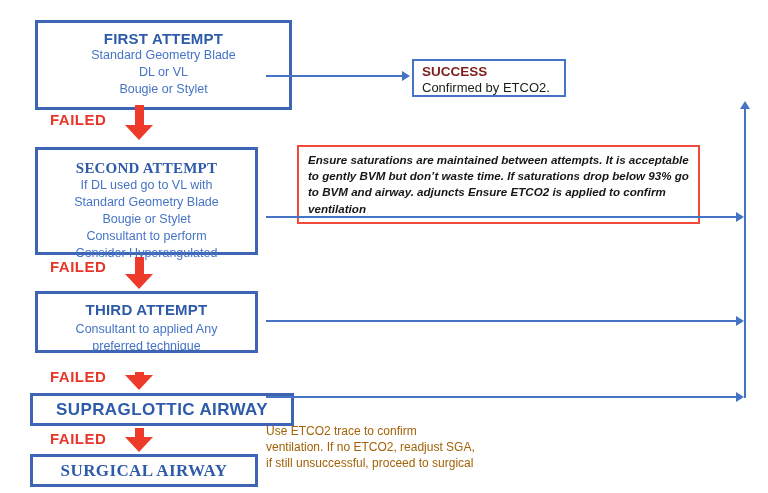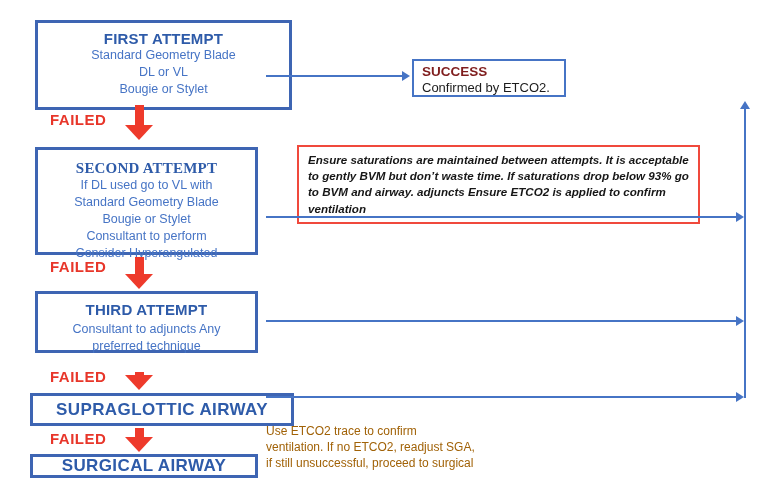--- a/index.html
+++ b/index.html
@@ -106,21 +106,21 @@
   <div class="h-head" style="left:736px;top:212px;"></div>
 
   <div class="failed" style="left:50px;top:258px;">FAILED</div>
   <div class="red-arrow" style="left:125px;top:257px;">
     <span class="shaft" style="height:17px;"></span>
     <span class="head"></span>
   </div>
 
   <div class="fbox" style="left:35px;top:291px;width:223px;height:62px;">
     <div class="box-title">THIRD ATTEMPT</div>
-    <div class="box-line" style="margin-top:3px;">Consultant to adjuncts Any</div>
+    <div class="box-line" style="margin-top:3px;">Consultant to applied Any</div>
     <div class="box-line">preferred technique</div>
   </div>
 
   <div class="h-line" style="left:266px;top:320px;width:472px;"></div>
   <div class="h-head" style="left:736px;top:316px;"></div>
 
   <div class="failed" style="left:50px;top:368px;">FAILED</div>
   <div class="red-arrow" style="left:125px;top:372px;">
     <span class="shaft" style="height:3px;"></span>
     <span class="head"></span>
@@ -139,17 +139,17 @@
   <div class="failed" style="left:50px;top:430px;">FAILED</div>
   <div class="red-arrow" style="left:125px;top:428px;">
     <span class="shaft" style="height:9px;"></span>
     <span class="head"></span>
   </div>
 
   <div class="red-note" style="left:266px;top:423px;width:230px;">Use ETCO2 trace to confirm
 ventilation. If no ETCO2, readjust SGA,
 if still unsuccessful, proceed to surgical</div>
 
-  <div class="fbox big-label" style="left:30px;top:454px;width:228px;height:24px;">
+  <div class="fbox big-label" style="left:30px;top:454px;width:228px;height:33px;font-family:Liberation Serif, serif;">
     <div class="box-title">SURGICAL AIRWAY</div>
   </div>
 
 </div>
 
 </body></html>

